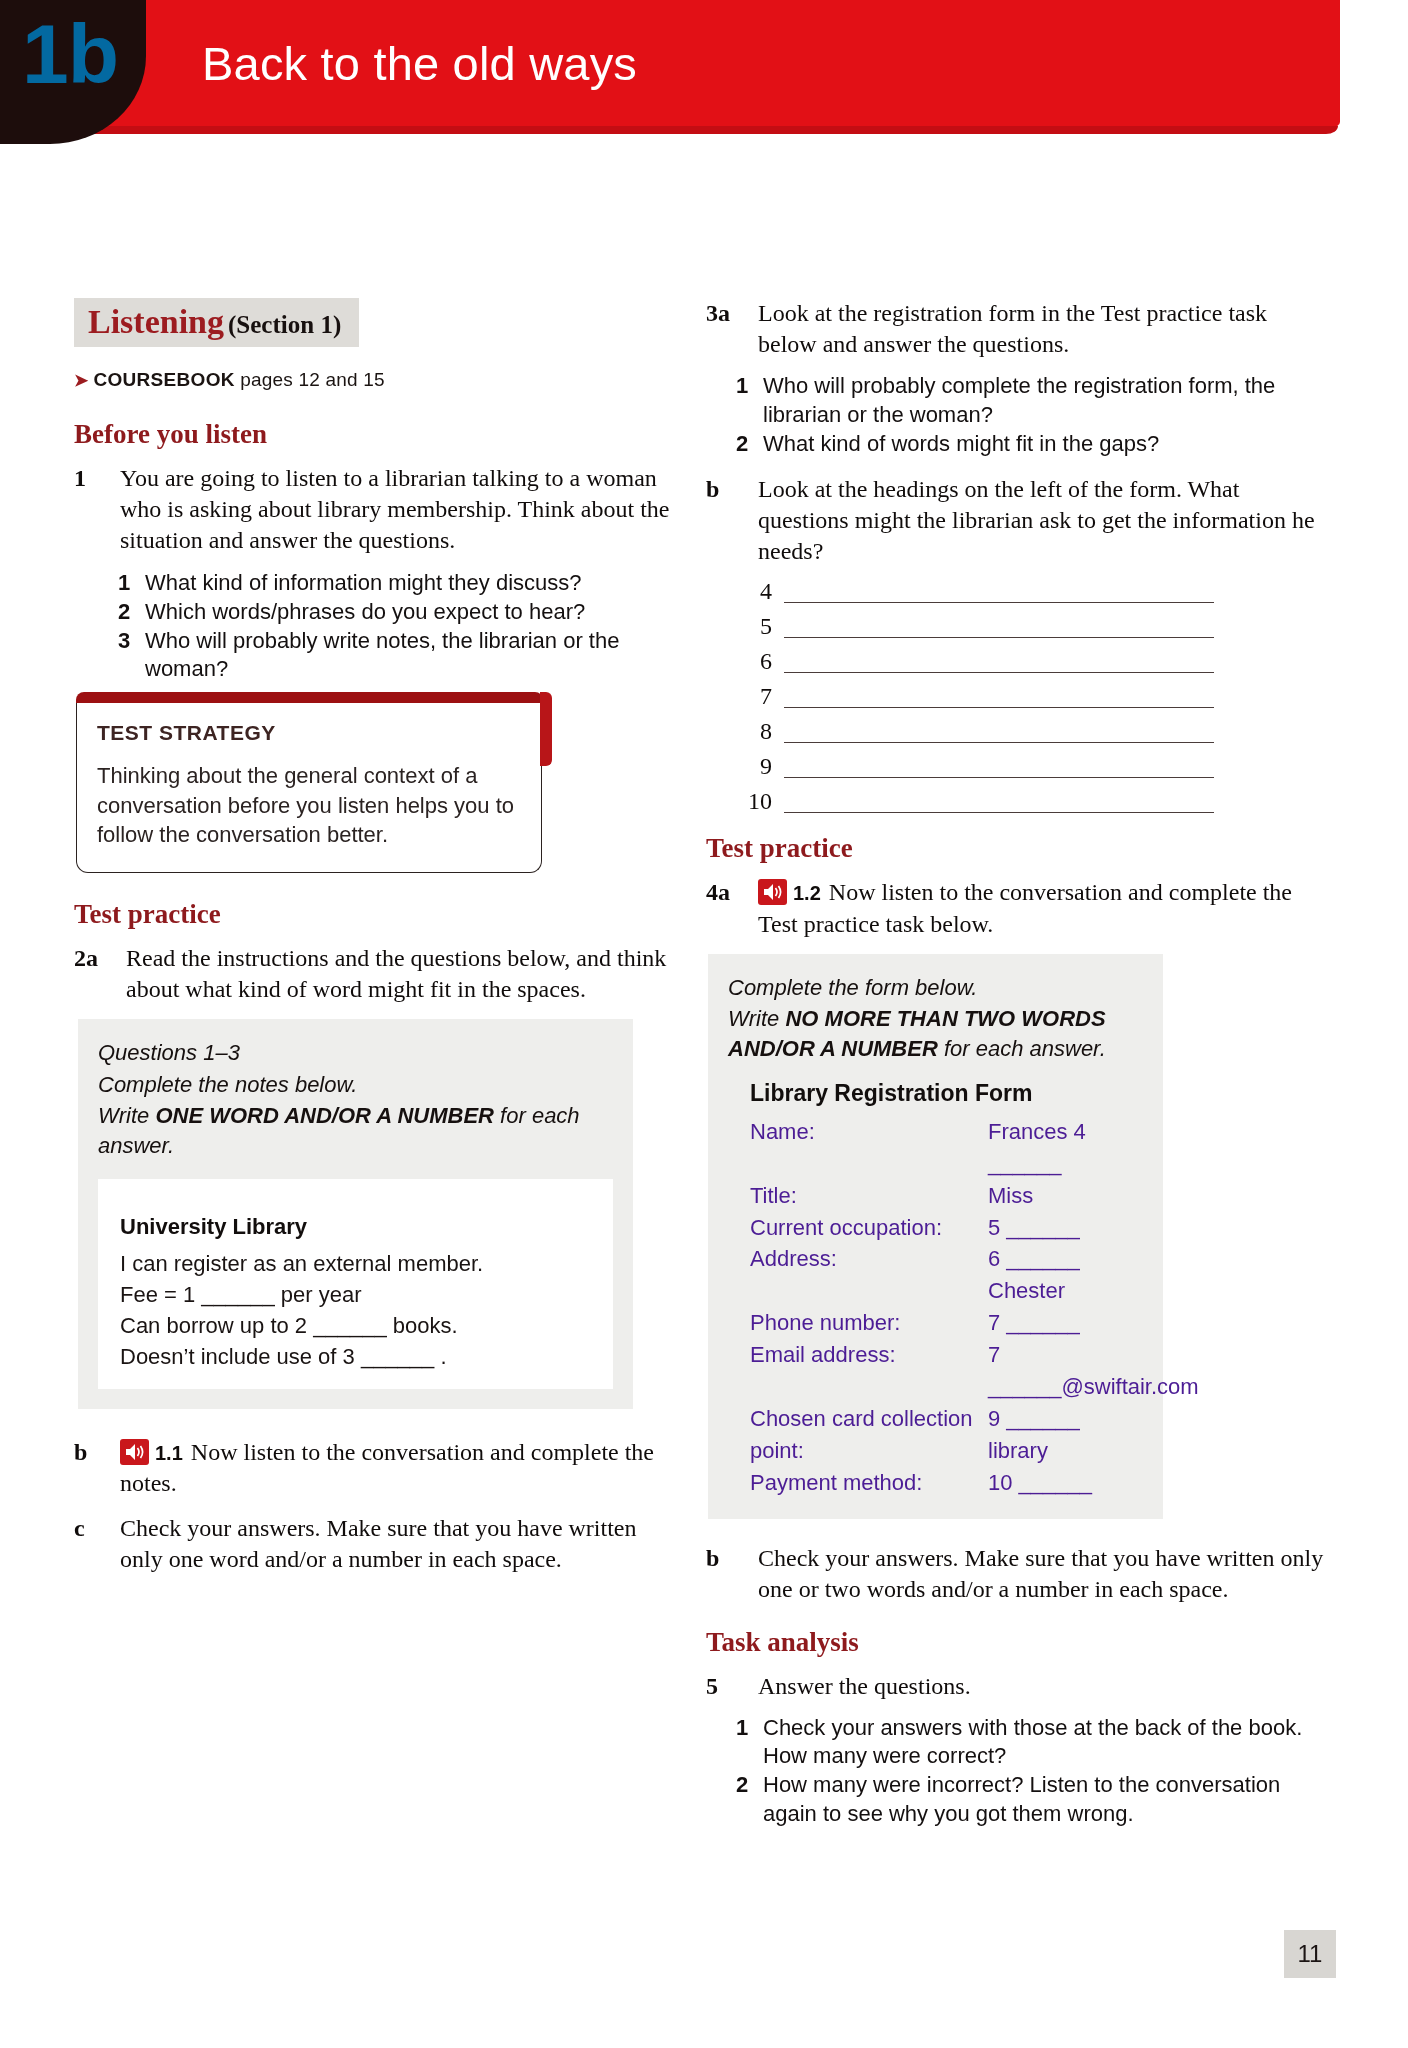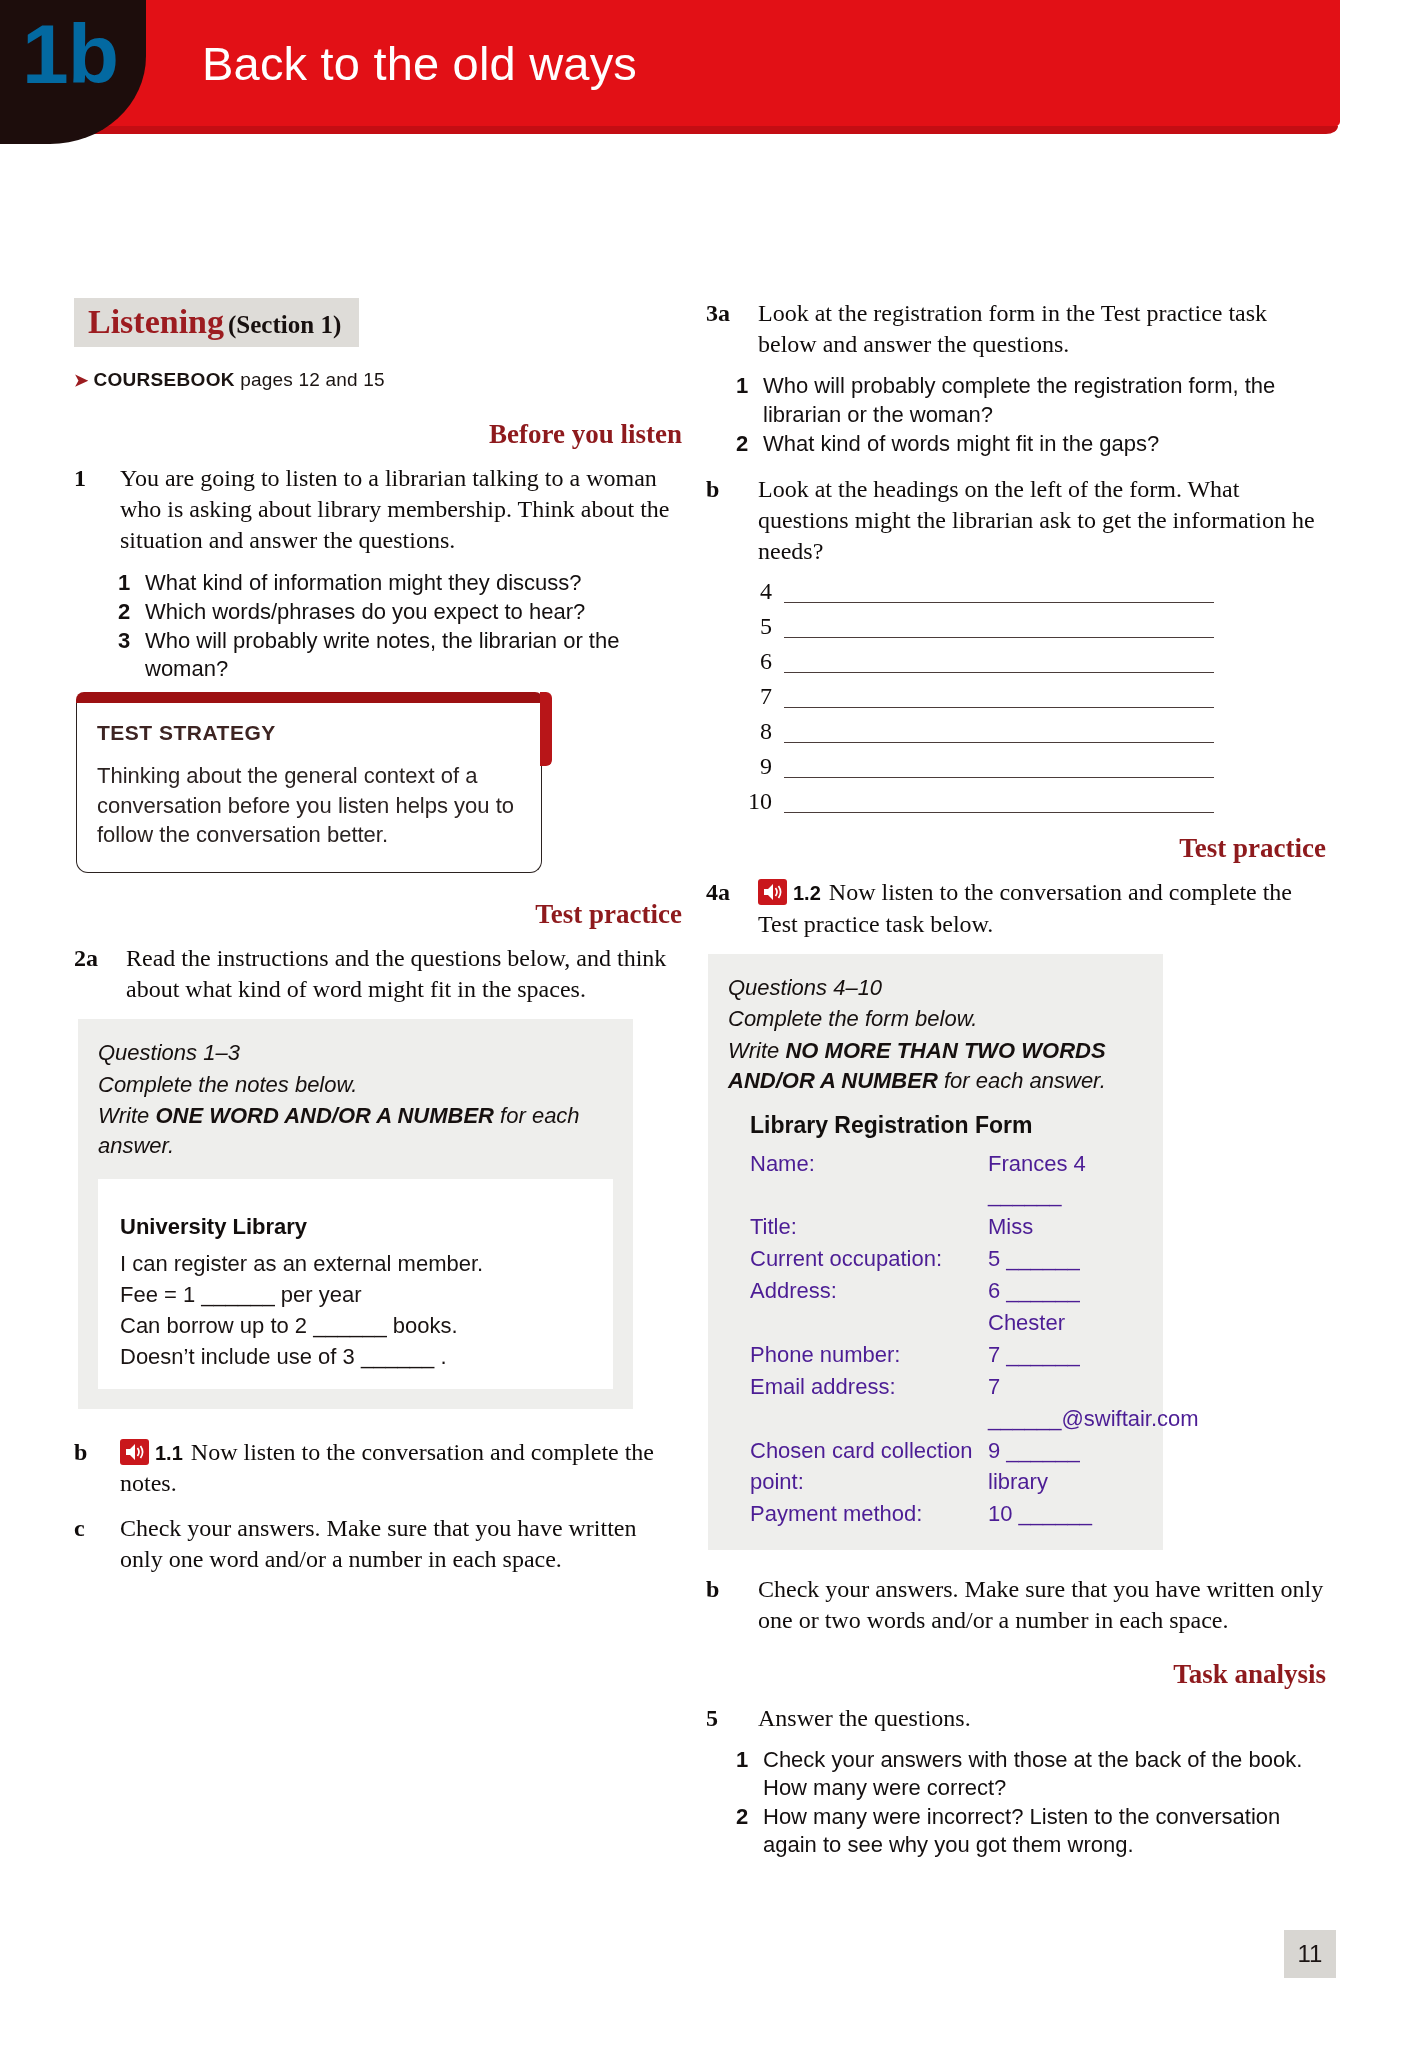--- a/index.html
+++ b/index.html
@@ -120,21 +120,20 @@
     font-weight: 700;
     letter-spacing: 0.3px;
   }
 
   .sec-head {
     font-family: "Liberation Serif", serif;
     font-size: 27px;
     font-weight: 700;
     color: #8e1a1d;
     margin: 0 0 13px 0;
-    text-align: right;
   }
 
   
   .ex {
     display: flex;
     margin-bottom: 12px;
   }
   .ex-num {
     font-family: "Liberation Serif", serif;
     font-size: 24px;
@@ -494,21 +493,20 @@
           <svg width="21" height="18" viewBox="0 0 21 18">
               <path d="M2 6 h4 L11 1 v16 L6 12 H2 Z" fill="#ffffff"></path>
               <path d="M13.5 5 q3 4 0 8" stroke="#ffffff" stroke-width="1.7" fill="none"></path>
               <path d="M16.5 3 q4.2 6 0 12" stroke="#ffffff" stroke-width="1.7" fill="none"></path>
             </svg>
         </span><span class="track-no">1.2</span><span>Now listen to the conversation and complete the Test practice task below.</span>
       </div>
     </div>
 
     <div class="qpanel right">
-      <div class="qp-line">Questions 4–10</div>
       <div class="qp-line">Complete the form below.</div>
       <div class="qp-line"><span>Write </span><b>NO MORE THAN TWO WORDS AND/OR A NUMBER</b><span> for each answer.</span></div>
 
       <div class="regform">
         <div class="reg-title">Library Registration Form</div>
         <div class="reg-row">
           <span class="reg-label">Name:</span>
           <span class="reg-value">Frances 4 ______</span>
         </div>
         <div class="reg-row">

